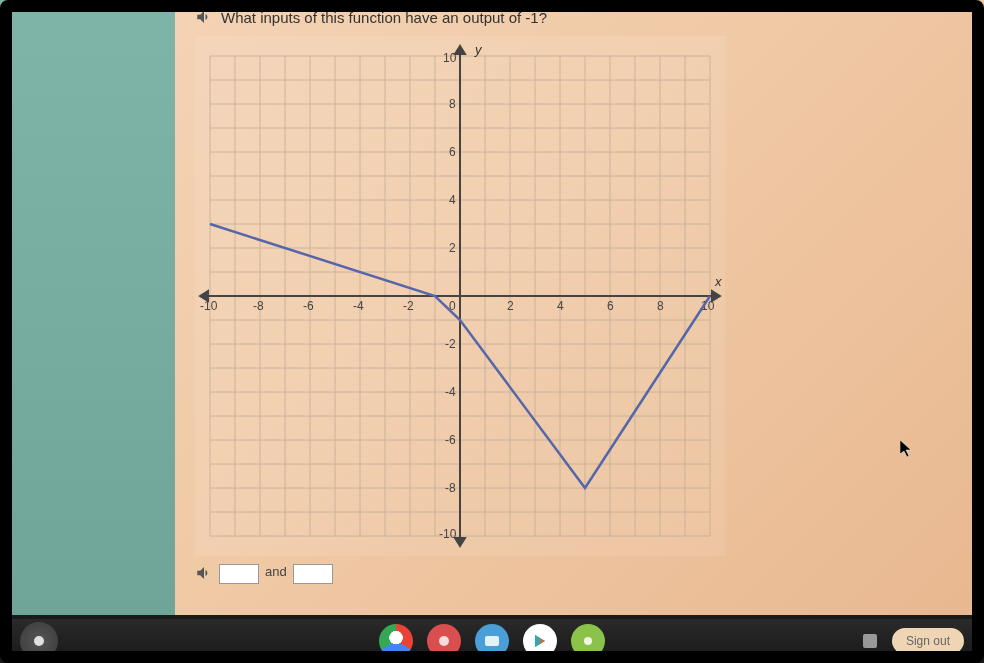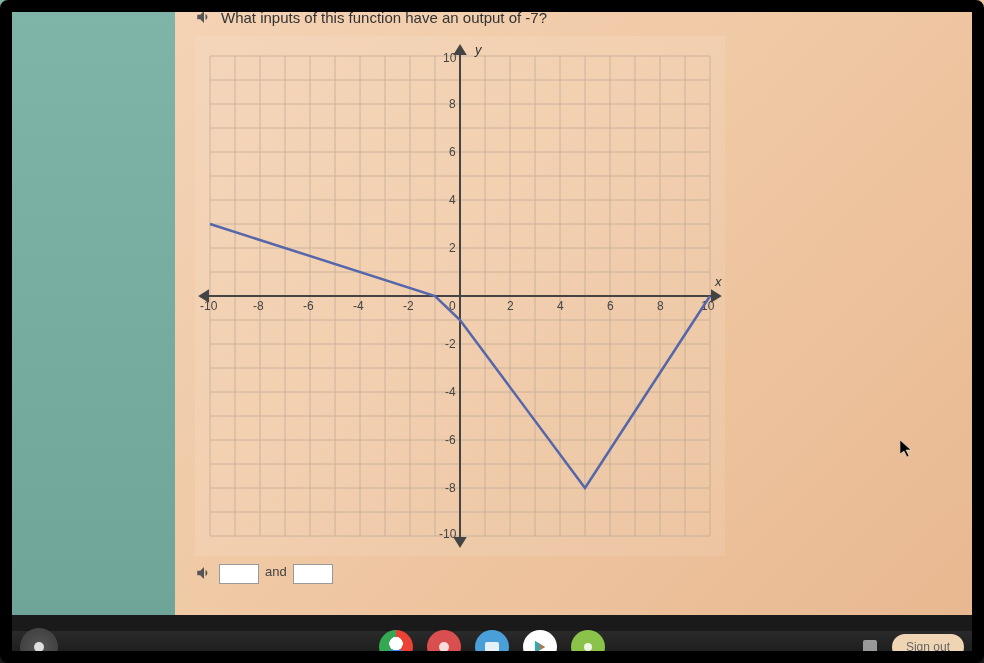--- a/index.html
+++ b/index.html
@@ -75,21 +75,21 @@
       font-size: 12px;
       text-align: center;
     }
     .answer-sep {
       font-size: 13px;
       color: #444;
     }
     .taskbar {
       position: absolute;
       bottom: 0; left: 0; right: 0;
-      height: 32px;
+      height: 44px;
       background: linear-gradient(180deg, #2a2a2a 0%, #181818 100%);
       display: flex;
       align-items: center;
       padding: 16px 20px;
     }
     .launcher {
       width: 38px; height: 38px;
       border-radius: 50%;
       background: radial-gradient(circle, #555 0%, #3a3a3a 100%);
       display: flex; align-items: center; justify-content: center;
@@ -150,21 +150,21 @@
 <div class="app-area">
   <div class="left-panel"></div>
   <div class="content-panel">
 
     <div class="question-row">
       <span class="audio-icon">
         <svg viewBox="0 0 24 24" width="18" height="18" fill="#555">
           <path d="M3 9v6h4l5 5V4L7 9H3zm13.5 3c0-1.8-1-3.3-2.5-4v8c1.5-.7 2.5-2.2 2.5-4z"></path>
         </svg>
       </span>
-      <span class="question-text">What inputs of this function have an output of -7?</span>
+      <span class="question-text">What inputs of this function have an output of -1?</span>
     </div>
 
     <div class="chart-container">
       <svg width="530" height="520" viewBox="0 0 530 520">
 
         <g stroke="#b0a090" stroke-width="1" opacity="0.6">
 
           <line x1="15" y1="20" x2="15" y2="500"></line>
           <line x1="40" y1="20" x2="40" y2="500"></line>
           <line x1="65" y1="20" x2="65" y2="500"></line>

